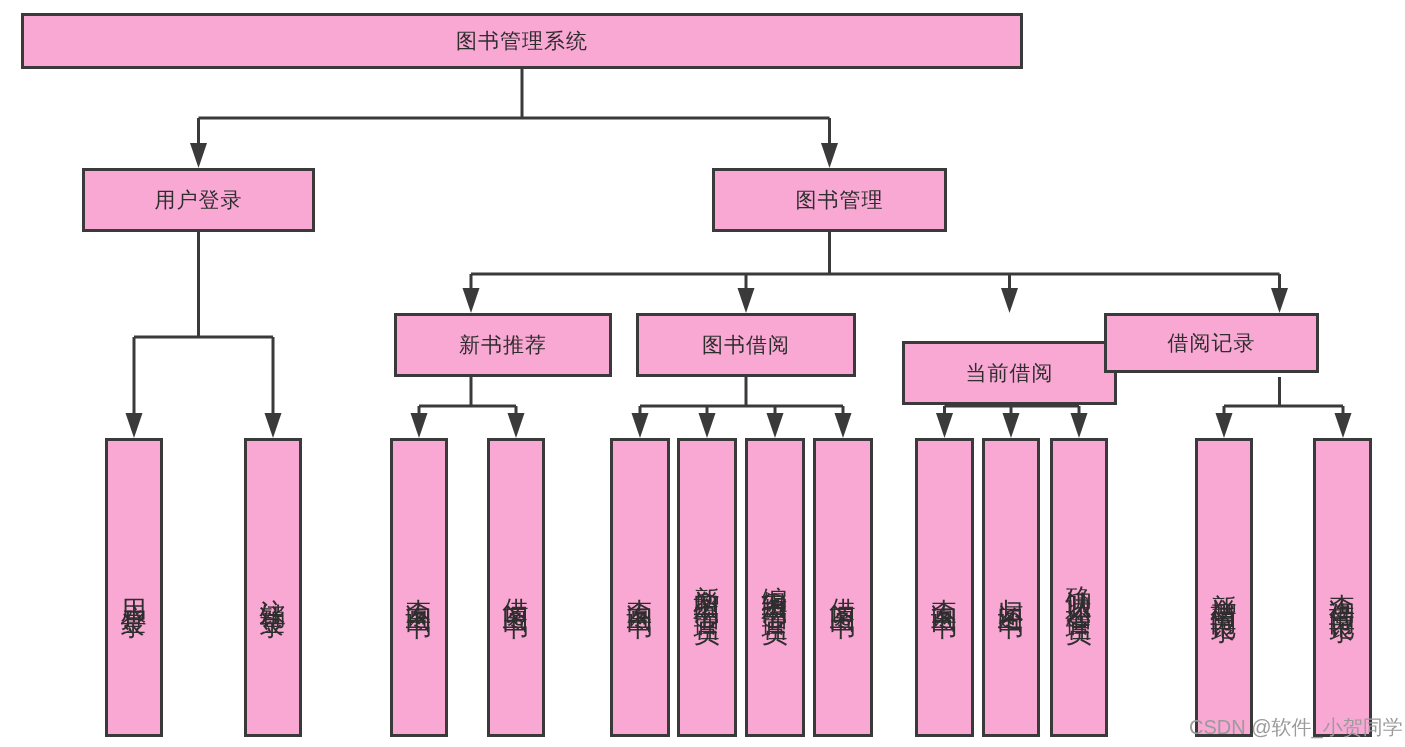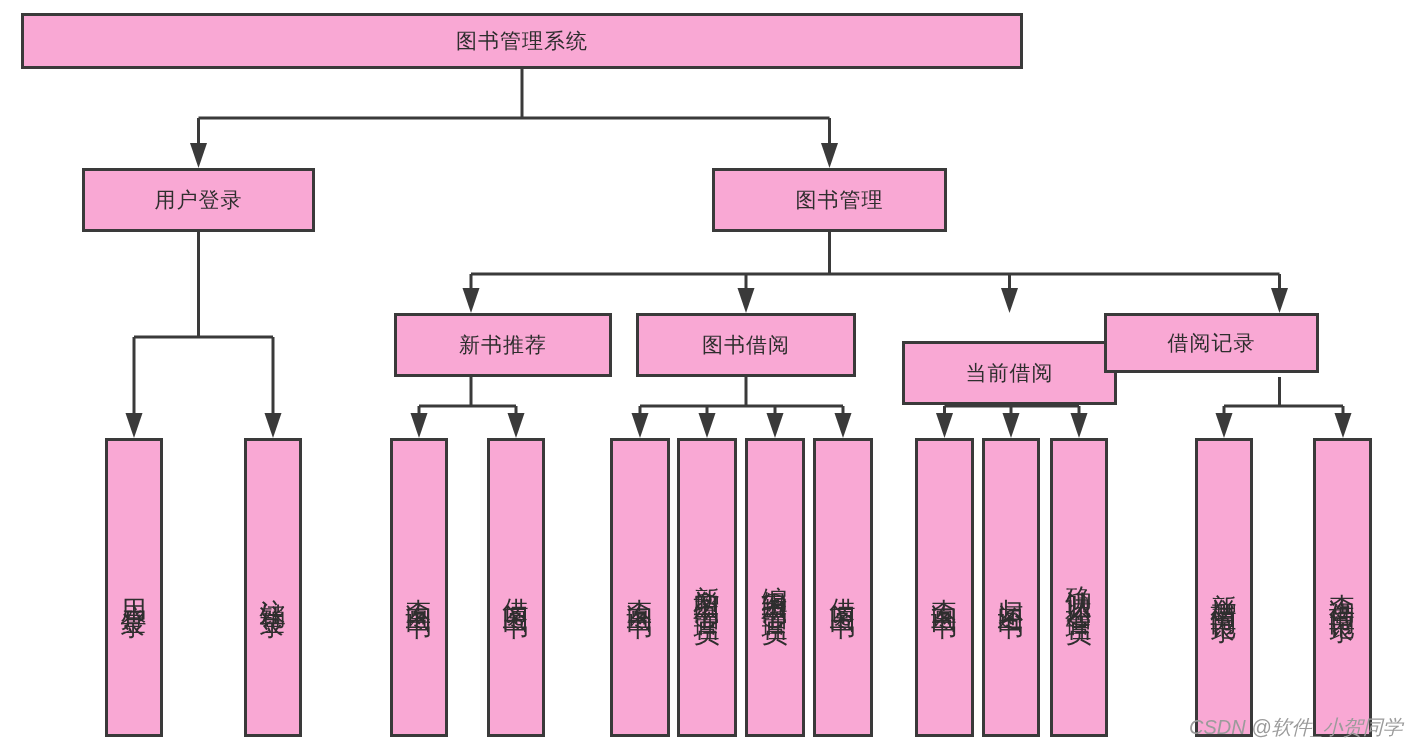--- a/index.html
+++ b/index.html
@@ -88,21 +88,20 @@
   .l-12 { left: 1195px; width: 58px; }
   .l-13 { left: 1313px; width: 59px; }
   .watermark {
     position: absolute;
     left: 1189px;
     top: 714px;
     font-size: 20px;
     color: var(--watermark);
     z-index: 5;
     white-space: nowrap;
-    font-style: italic;
   }
 </style>
 </head>
 <body>
 
 <div class="canvas">
 
   <svg class="connectors" viewBox="0 0 1405 747" xmlns="http://www.w3.org/2000/svg">
 
     <path d="M522 67 V118"></path>

